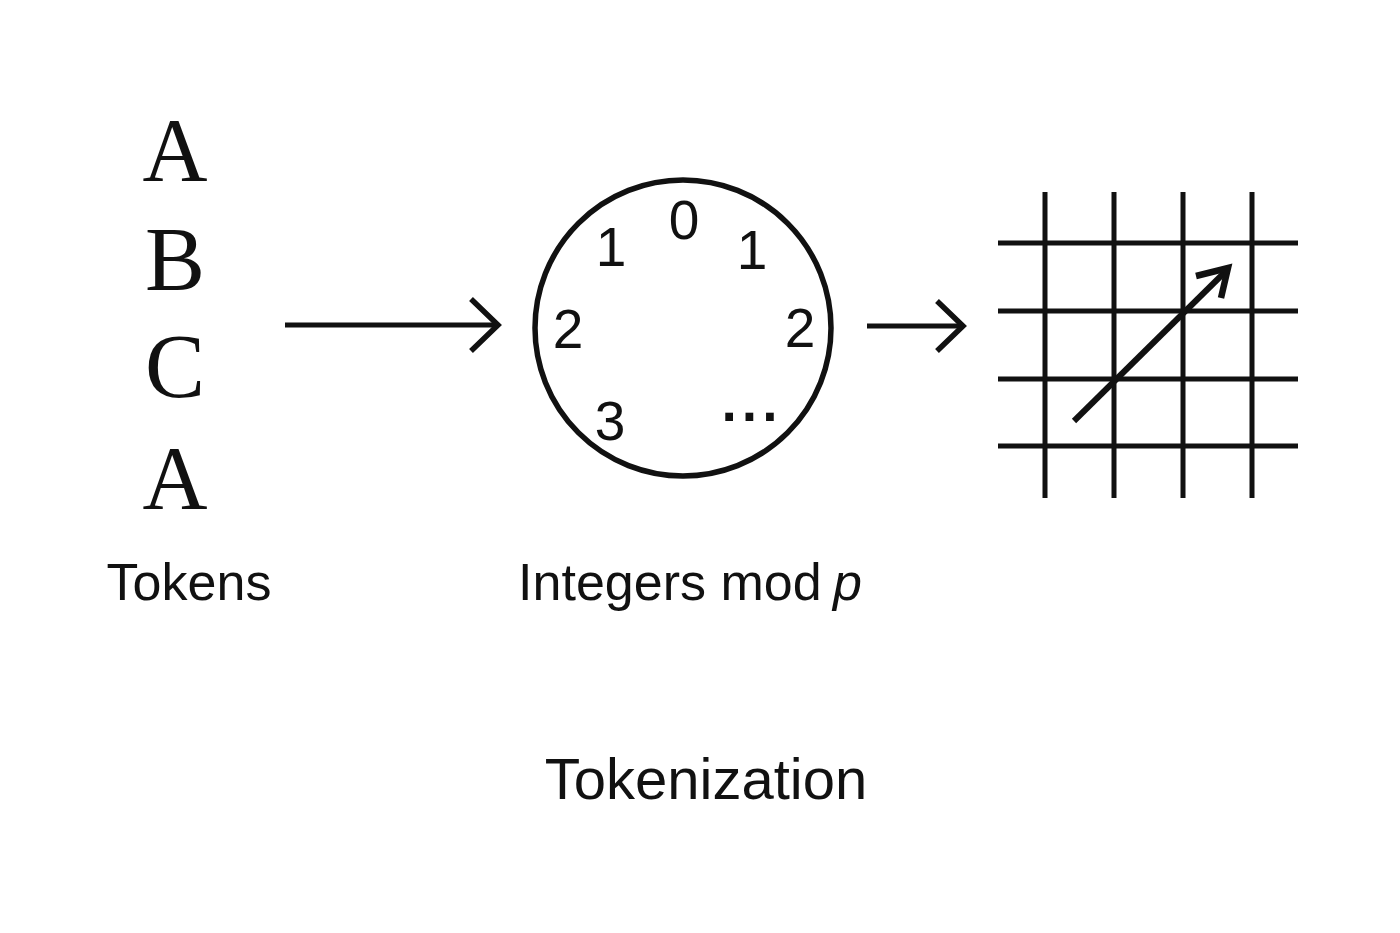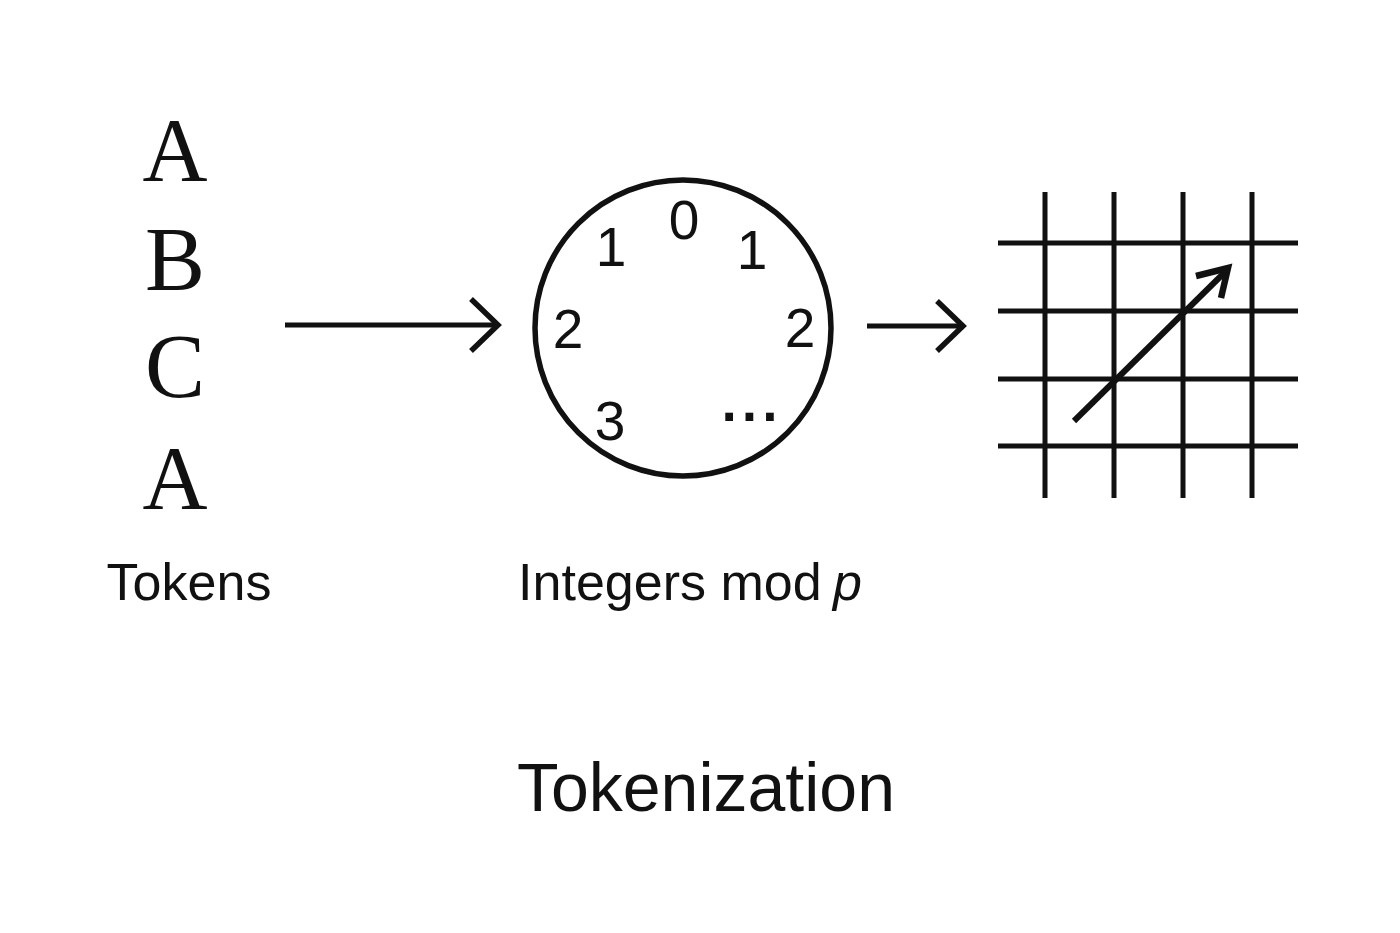--- a/index.html
+++ b/index.html
@@ -68,24 +68,23 @@
   .label-integers .var {
     font-style: italic;
     margin-left: 0.22em;
   }
   
   .title {
     position: absolute;
     left: 706px;
     top: 779px;
     transform: translate(-50%, -50%);
-    font-size: 68px;
+    font-size: 58px;
     line-height: 1;
     white-space: nowrap;
-    margin-top: 8px;
   }
 </style>
 </head>
 <body>
 
 <div class="canvas">
 
   <svg class="layer" width="1400" height="933" viewBox="0 0 1400 933" aria-hidden="true">
 
     <g>

